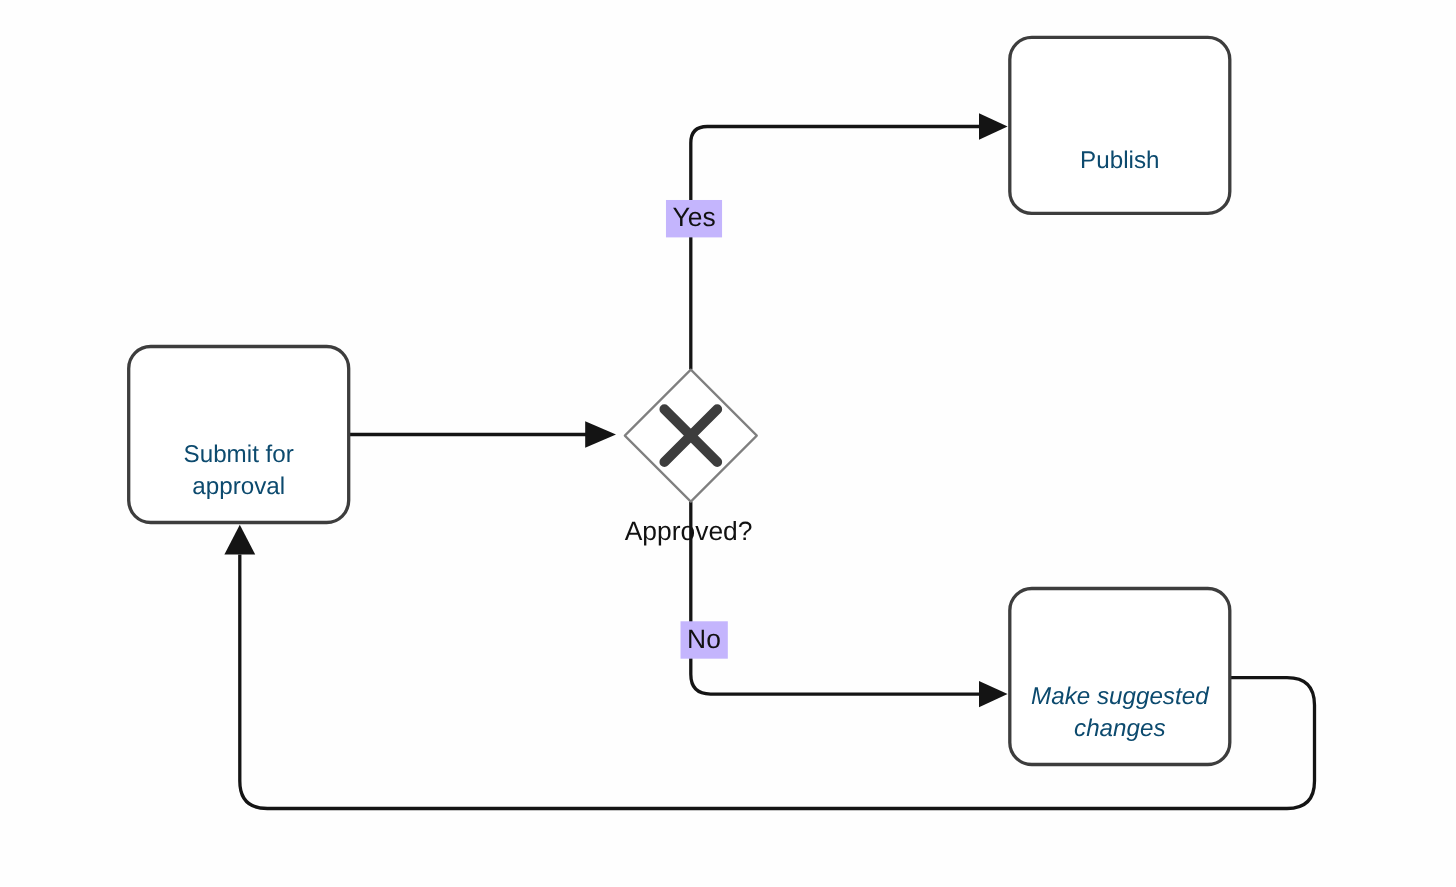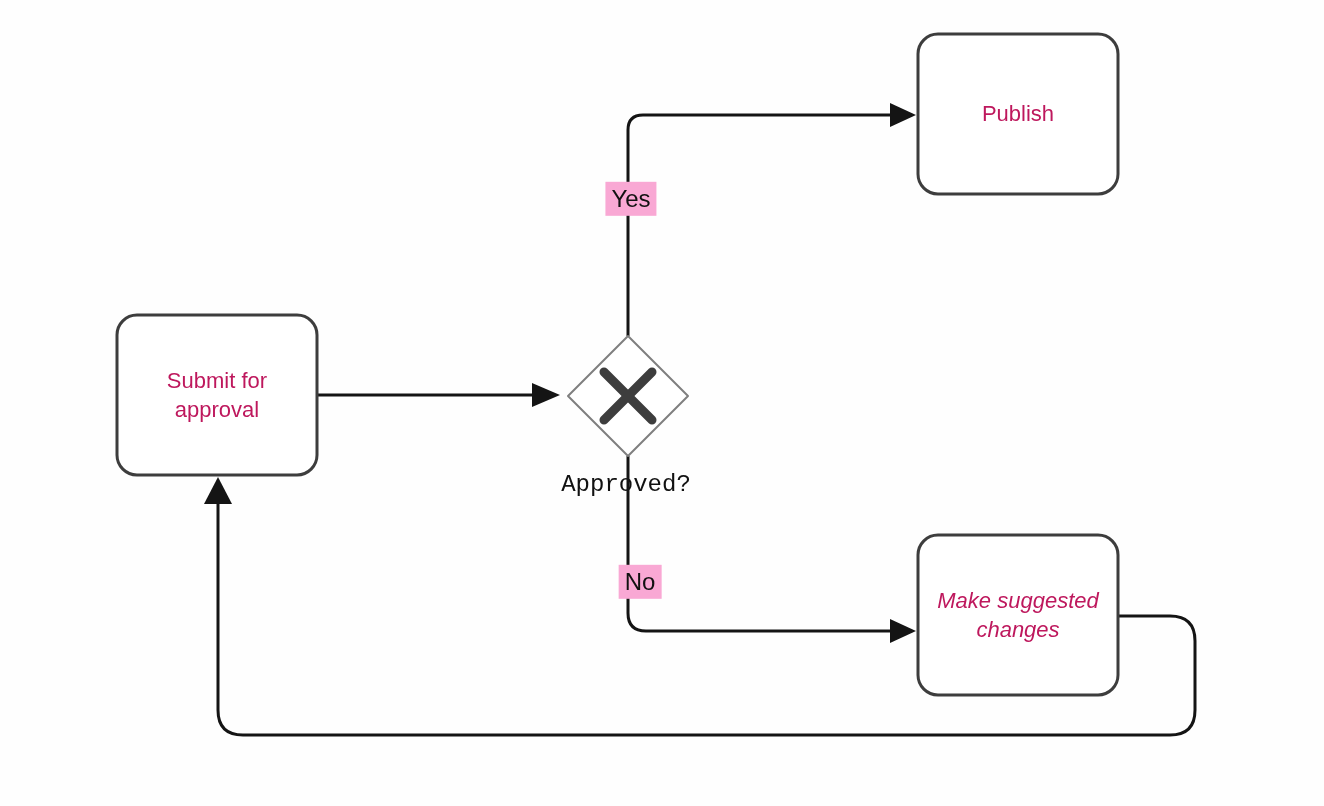--- a/index.html
+++ b/index.html
@@ -21,54 +21,55 @@
     top: 0;
     z-index: 2;
   }
   .node-label {
     position: absolute;
     z-index: 3;
     display: flex;
     align-items: center;
     justify-content: center;
     text-align: center;
-    color: #be185d;
+    color: #0c4a6e;
     font-size: 22px;
     line-height: 1.32;
     pointer-events: none;
+    margin-top: 32px;
   }
   .node-label span { display: inline-block; }
   .edge-label {
     position: absolute;
     z-index: 3;
     transform: translate(-50%, -50%);
     color: #111111;
     font-size: 24px;
     line-height: 1.1;
-    background: #f9a8d4;
+    background: #c4b5fd;
     padding: 4px 6px;
     white-space: nowrap;
     pointer-events: none;
   }
   .gateway-label {
     position: absolute;
     z-index: 1; 
     transform: translate(-50%, -50%);
     color: #111111;
     font-size: 24px;
     white-space: nowrap;
     pointer-events: none;
   }
 </style>
 </head>
 <body>
 
 <div class="canvas">
 
-  <div class="gateway-label" style="left:626px; top:484px;font-family:Liberation Mono, monospace;">Approved?</div>
+  <div class="gateway-label" style="left:626px; top:484px;">Approved?</div>
 
   <svg class="layer-svg" width="1324" height="806" viewBox="0 0 1324 806">
 
     <g>
       <path d="M 317 395 H 534" fill="none" stroke-width="3" stroke="#141414"></path>
       <polygon points="560,395 532,383 532,407" fill="#141414"></polygon>
     </g>
 
     <g>
       <path d="M 628 336 L 628 130 Q 628 115 643 115 L 892 115" fill="none" stroke-width="3" stroke="#141414"></path>

